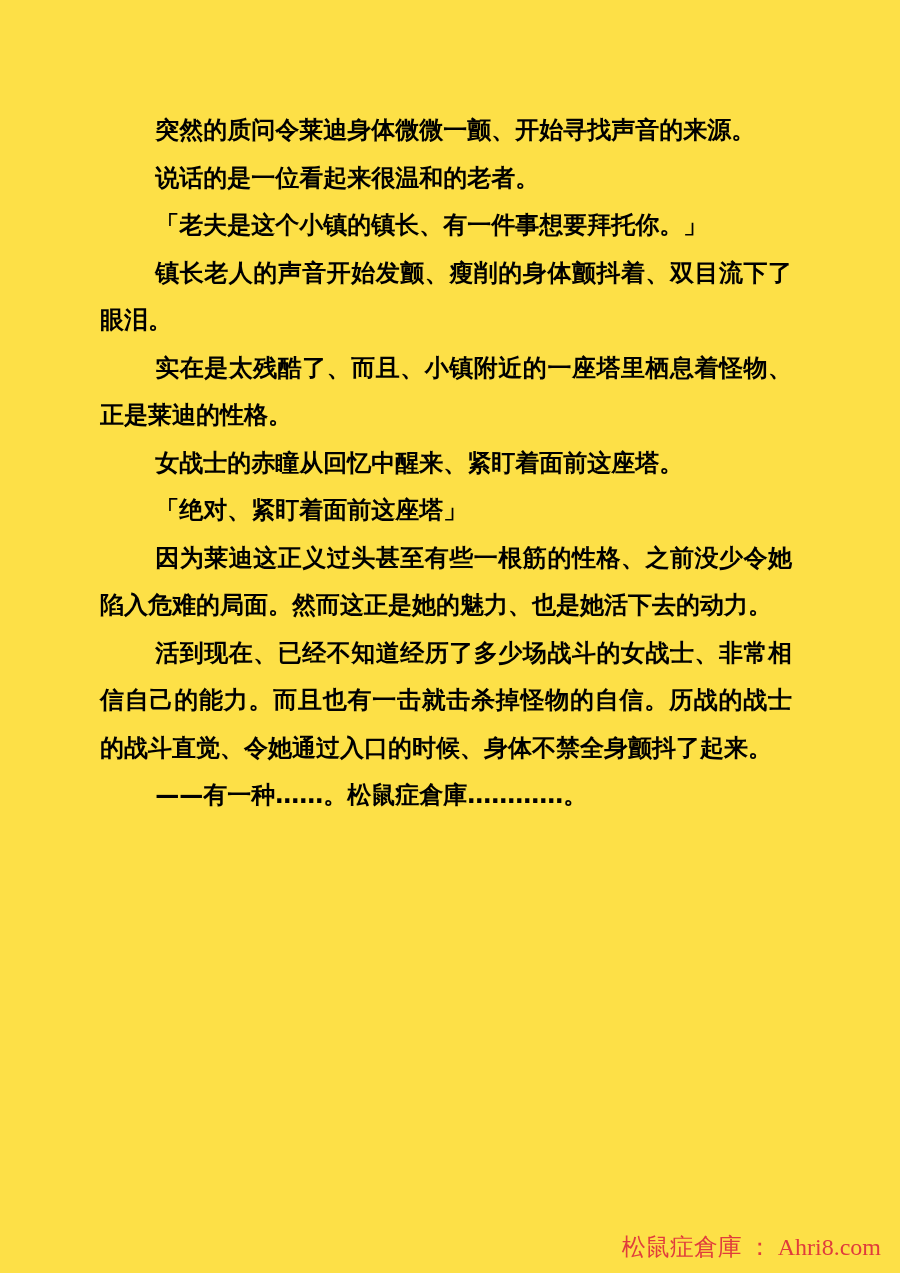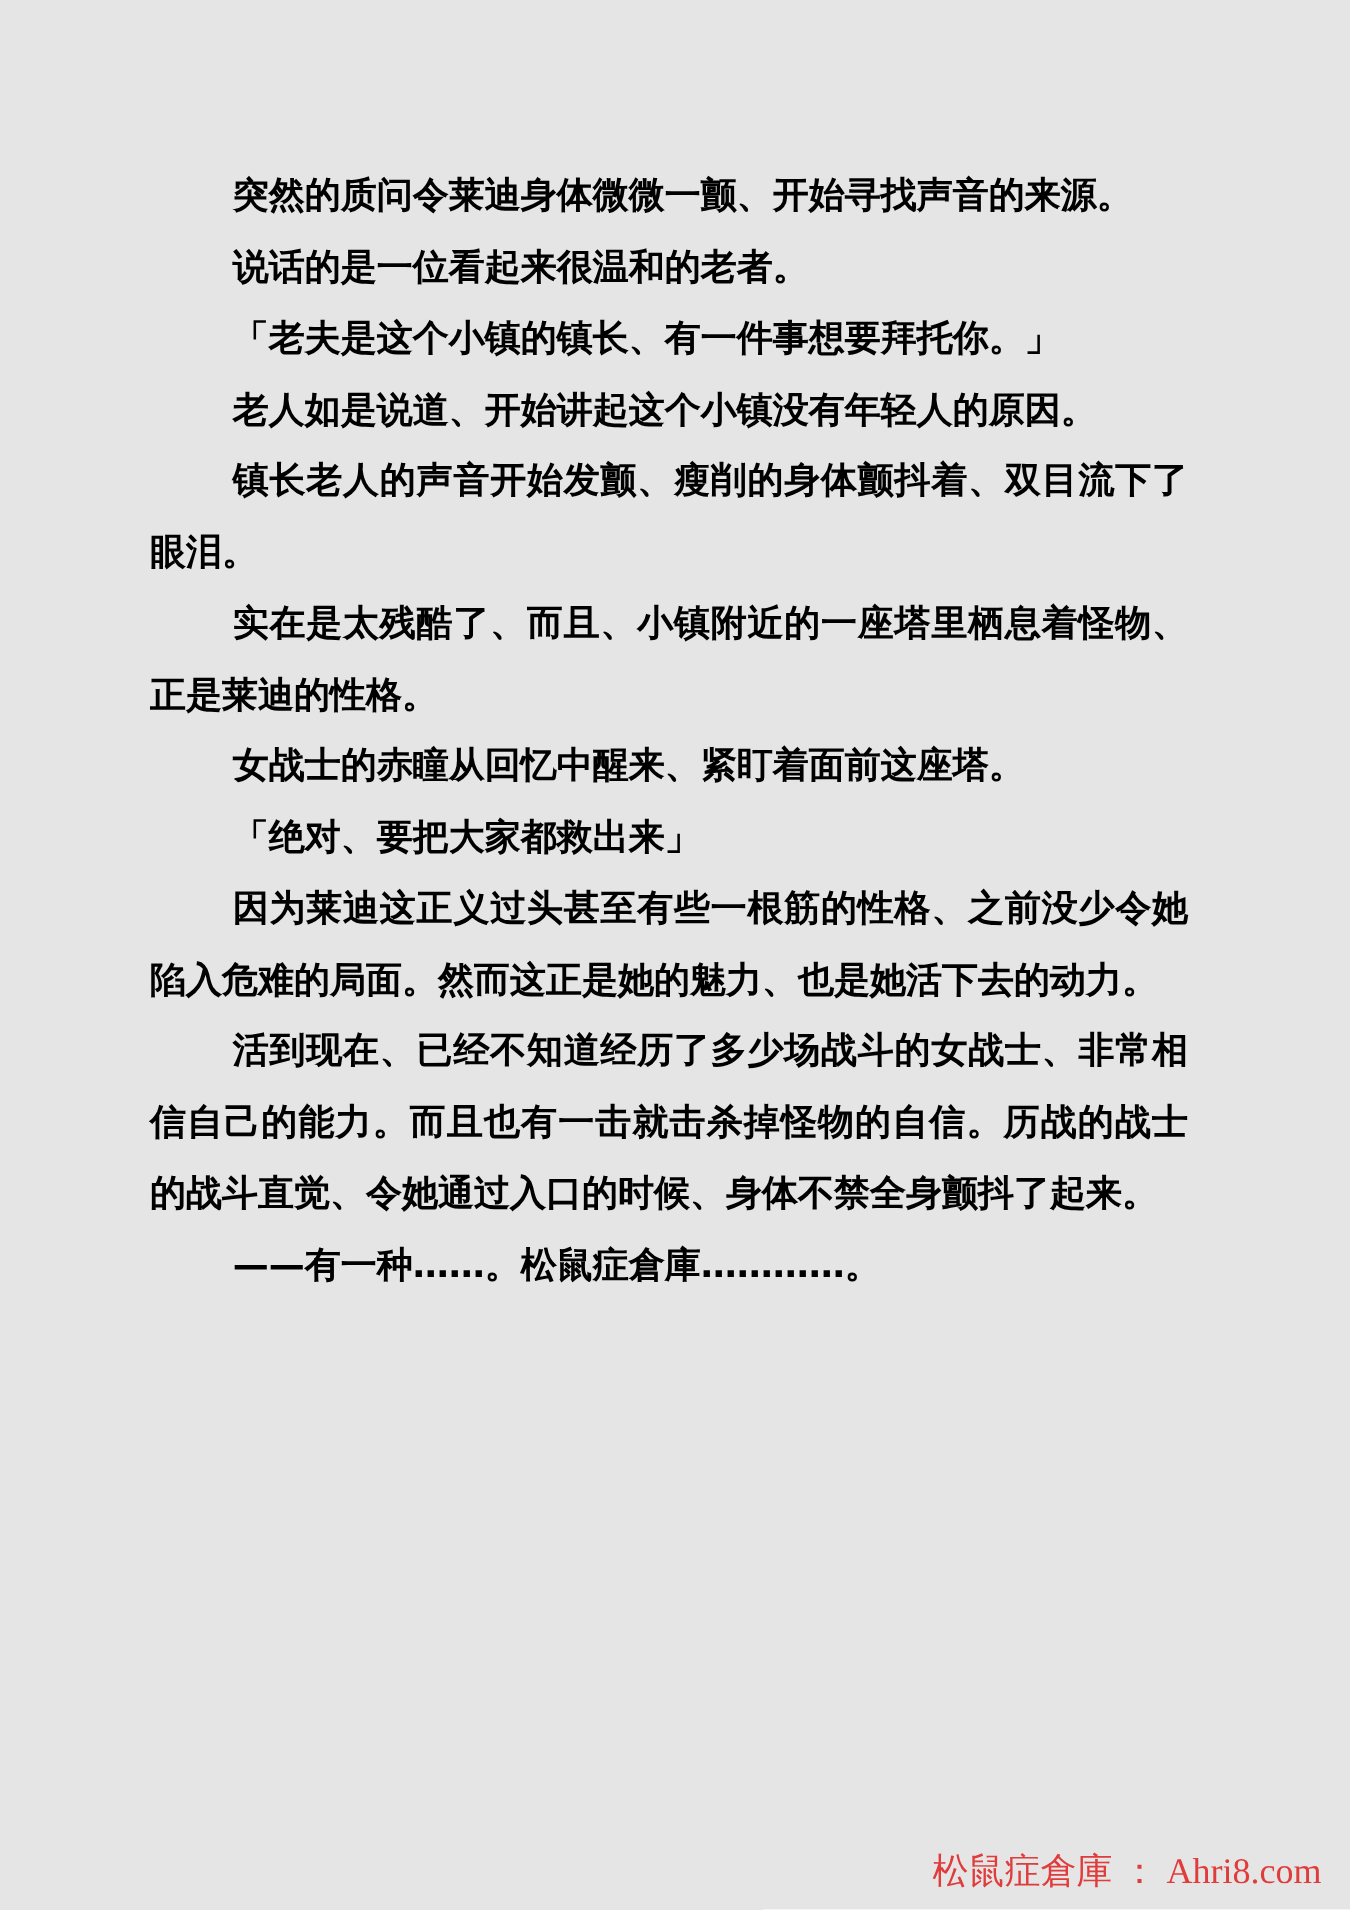--- a/index.html
+++ b/index.html
@@ -4,21 +4,21 @@
 <style>
   html, body {
     margin: 0;
     padding: 0;
     background: #ffffff;
   }
   .page {
     position: relative;
     width: 900px;
     height: 1273px;
-    background: #e5e5e5;
+    background: #fde047;
     overflow: hidden;
     font-family: "DejaVu Sans", "Liberation Sans", sans-serif;
   }
   .content {
     position: absolute;
     left: 100px;
     top: 107px;
     width: 692px;
     color: #000000;
     font-size: 24px;
@@ -45,24 +45,23 @@
   }
 </style>
 </head>
 <body>
 
 <div class="page">
   <div class="content">
     <p>突然的质问令莱迪身体微微一颤、开始寻找声音的来源。</p>
     <p>说话的是一位看起来很温和的老者。</p>
     <p>「老夫是这个小镇的镇长、有一件事想要拜托你。」</p>
-    <p>老人如是说道、开始讲起这个小镇没有年轻人的原因。</p>
     <p>镇长老人的声音开始发颤、瘦削的身体颤抖着、双目流下了眼泪。</p>
     <p>实在是太残酷了、而且、小镇附近的一座塔里栖息着怪物、正是莱迪的性格。</p>
     <p>女战士的赤瞳从回忆中醒来、紧盯着面前这座塔。</p>
-    <p>「绝对、要把大家都救出来」</p>
+    <p>「绝对、紧盯着面前这座塔」</p>
     <p>因为莱迪这正义过头甚至有些一根筋的性格、之前没少令她陷入危难的局面。然而这正是她的魅力、也是她活下去的动力。</p>
     <p>活到现在、已经不知道经历了多少场战斗的女战士、非常相信自己的能力。而且也有一击就击杀掉怪物的自信。历战的战士的战斗直觉、令她通过入口的时候、身体不禁全身颤抖了起来。</p>
     <p>——有一种……。松鼠症倉庫…………。</p>
   </div>
 
   <div class="watermark">松鼠症倉庫 ： Ahri8.com</div>
 </div>
 
 </body></html>

